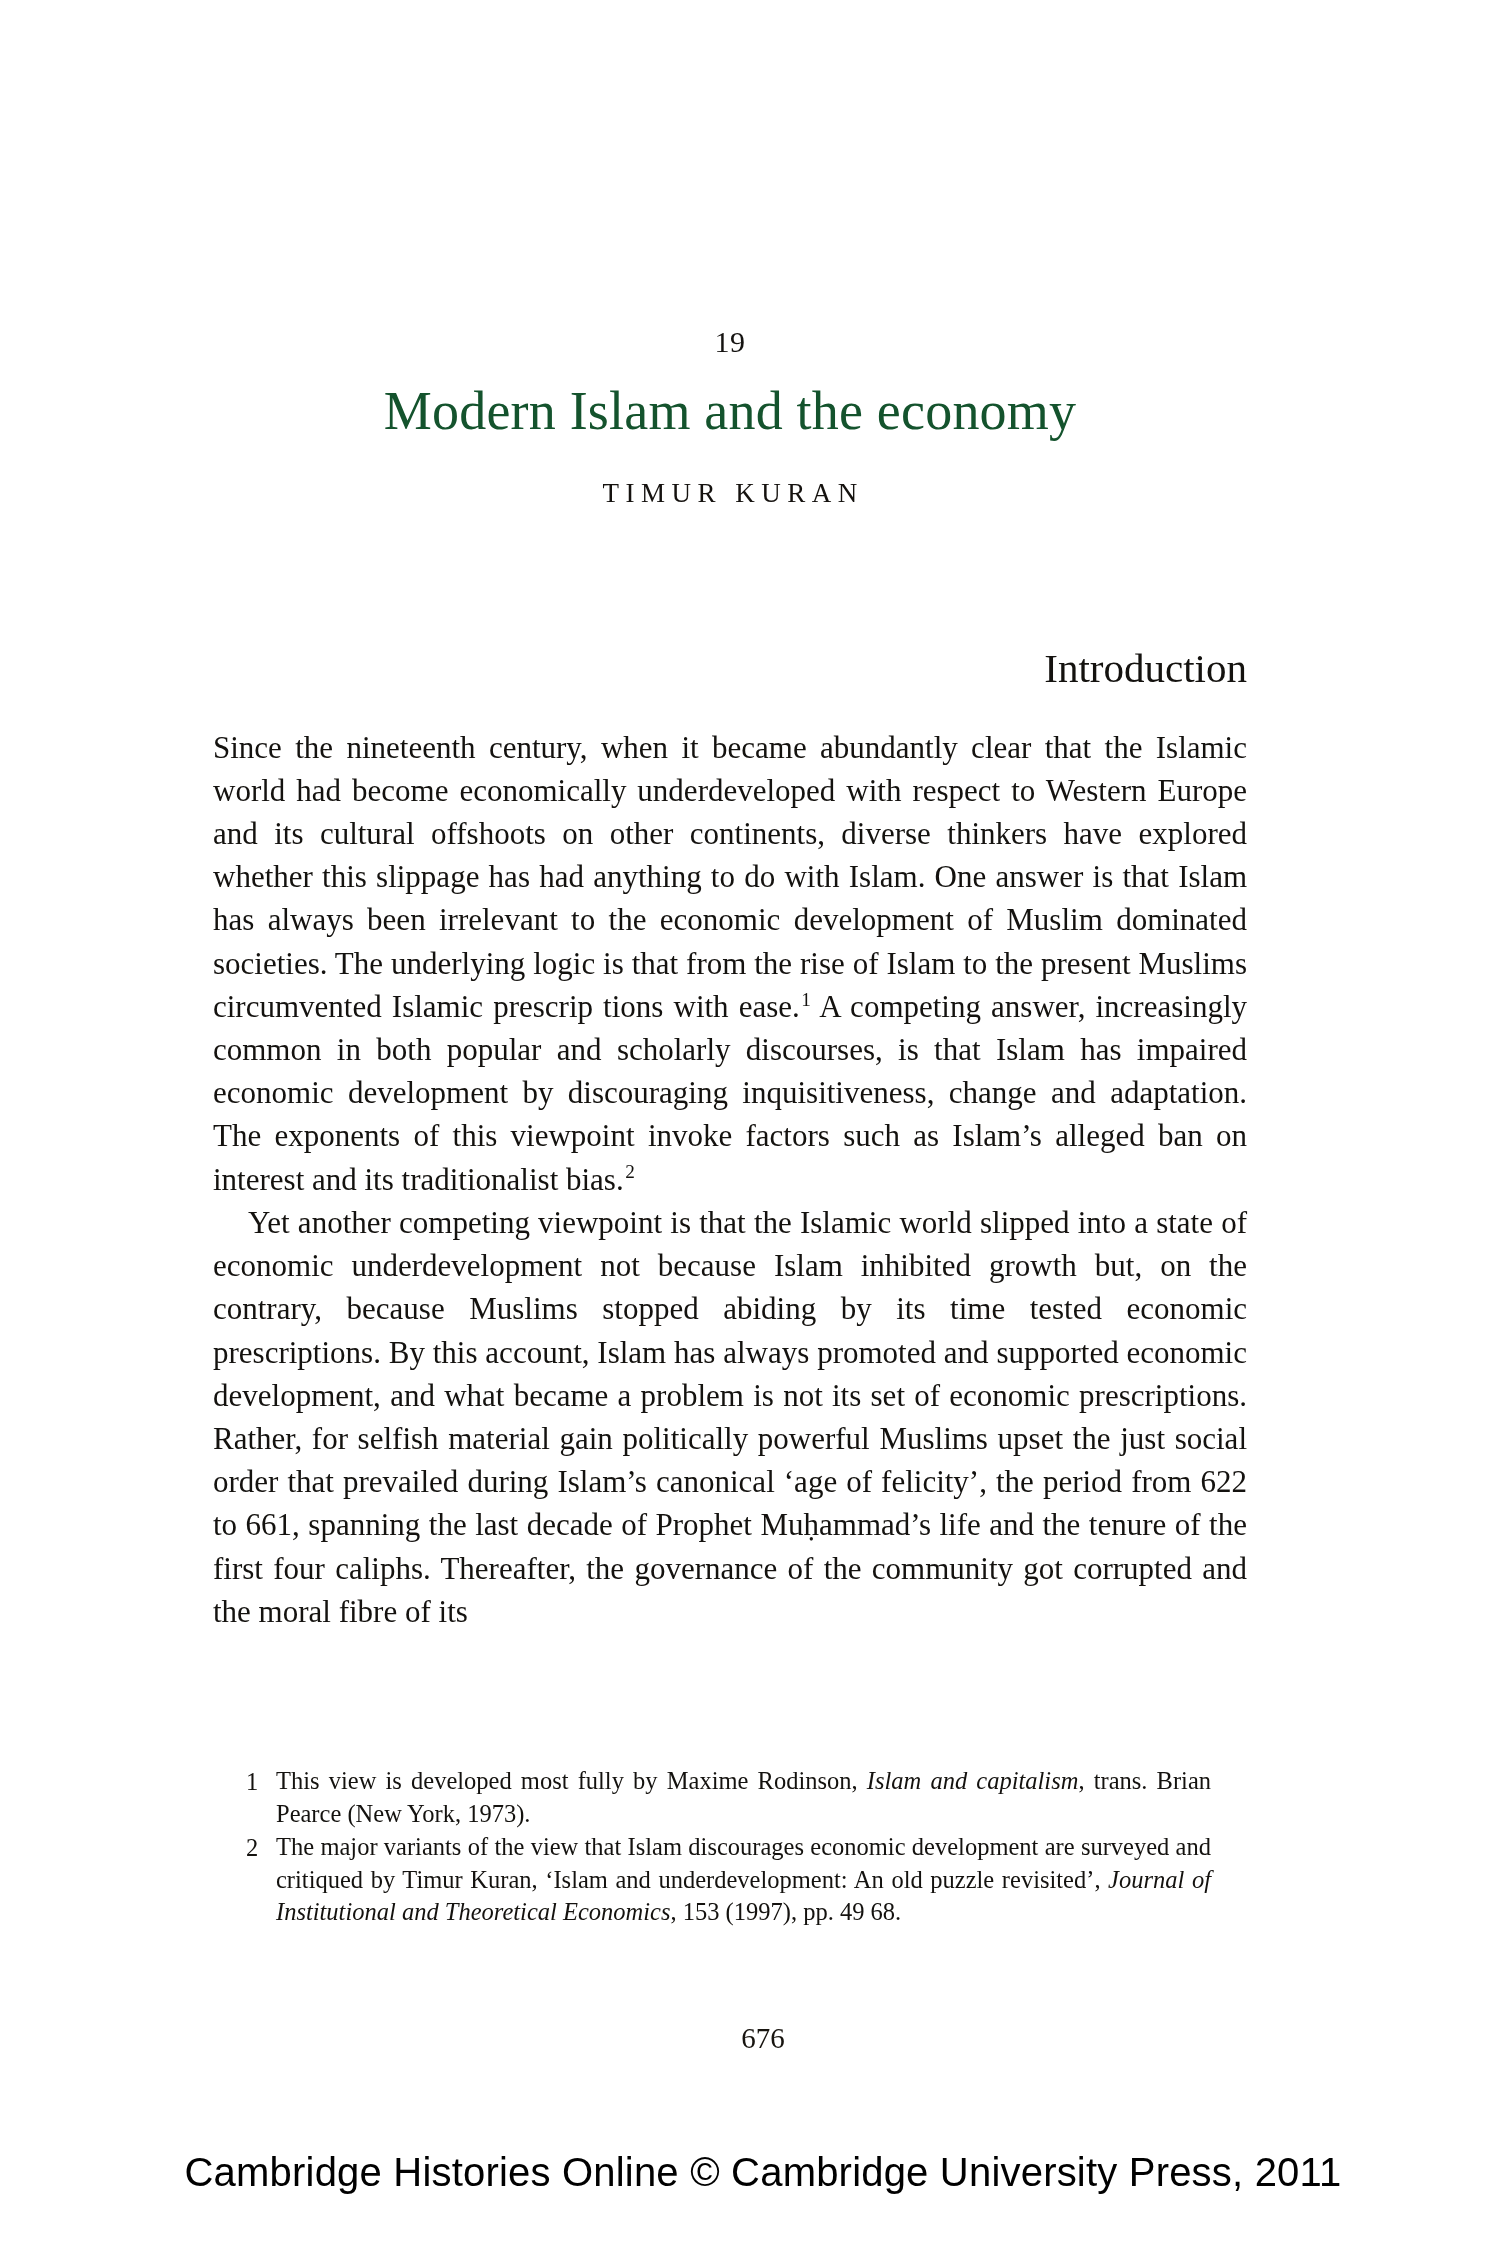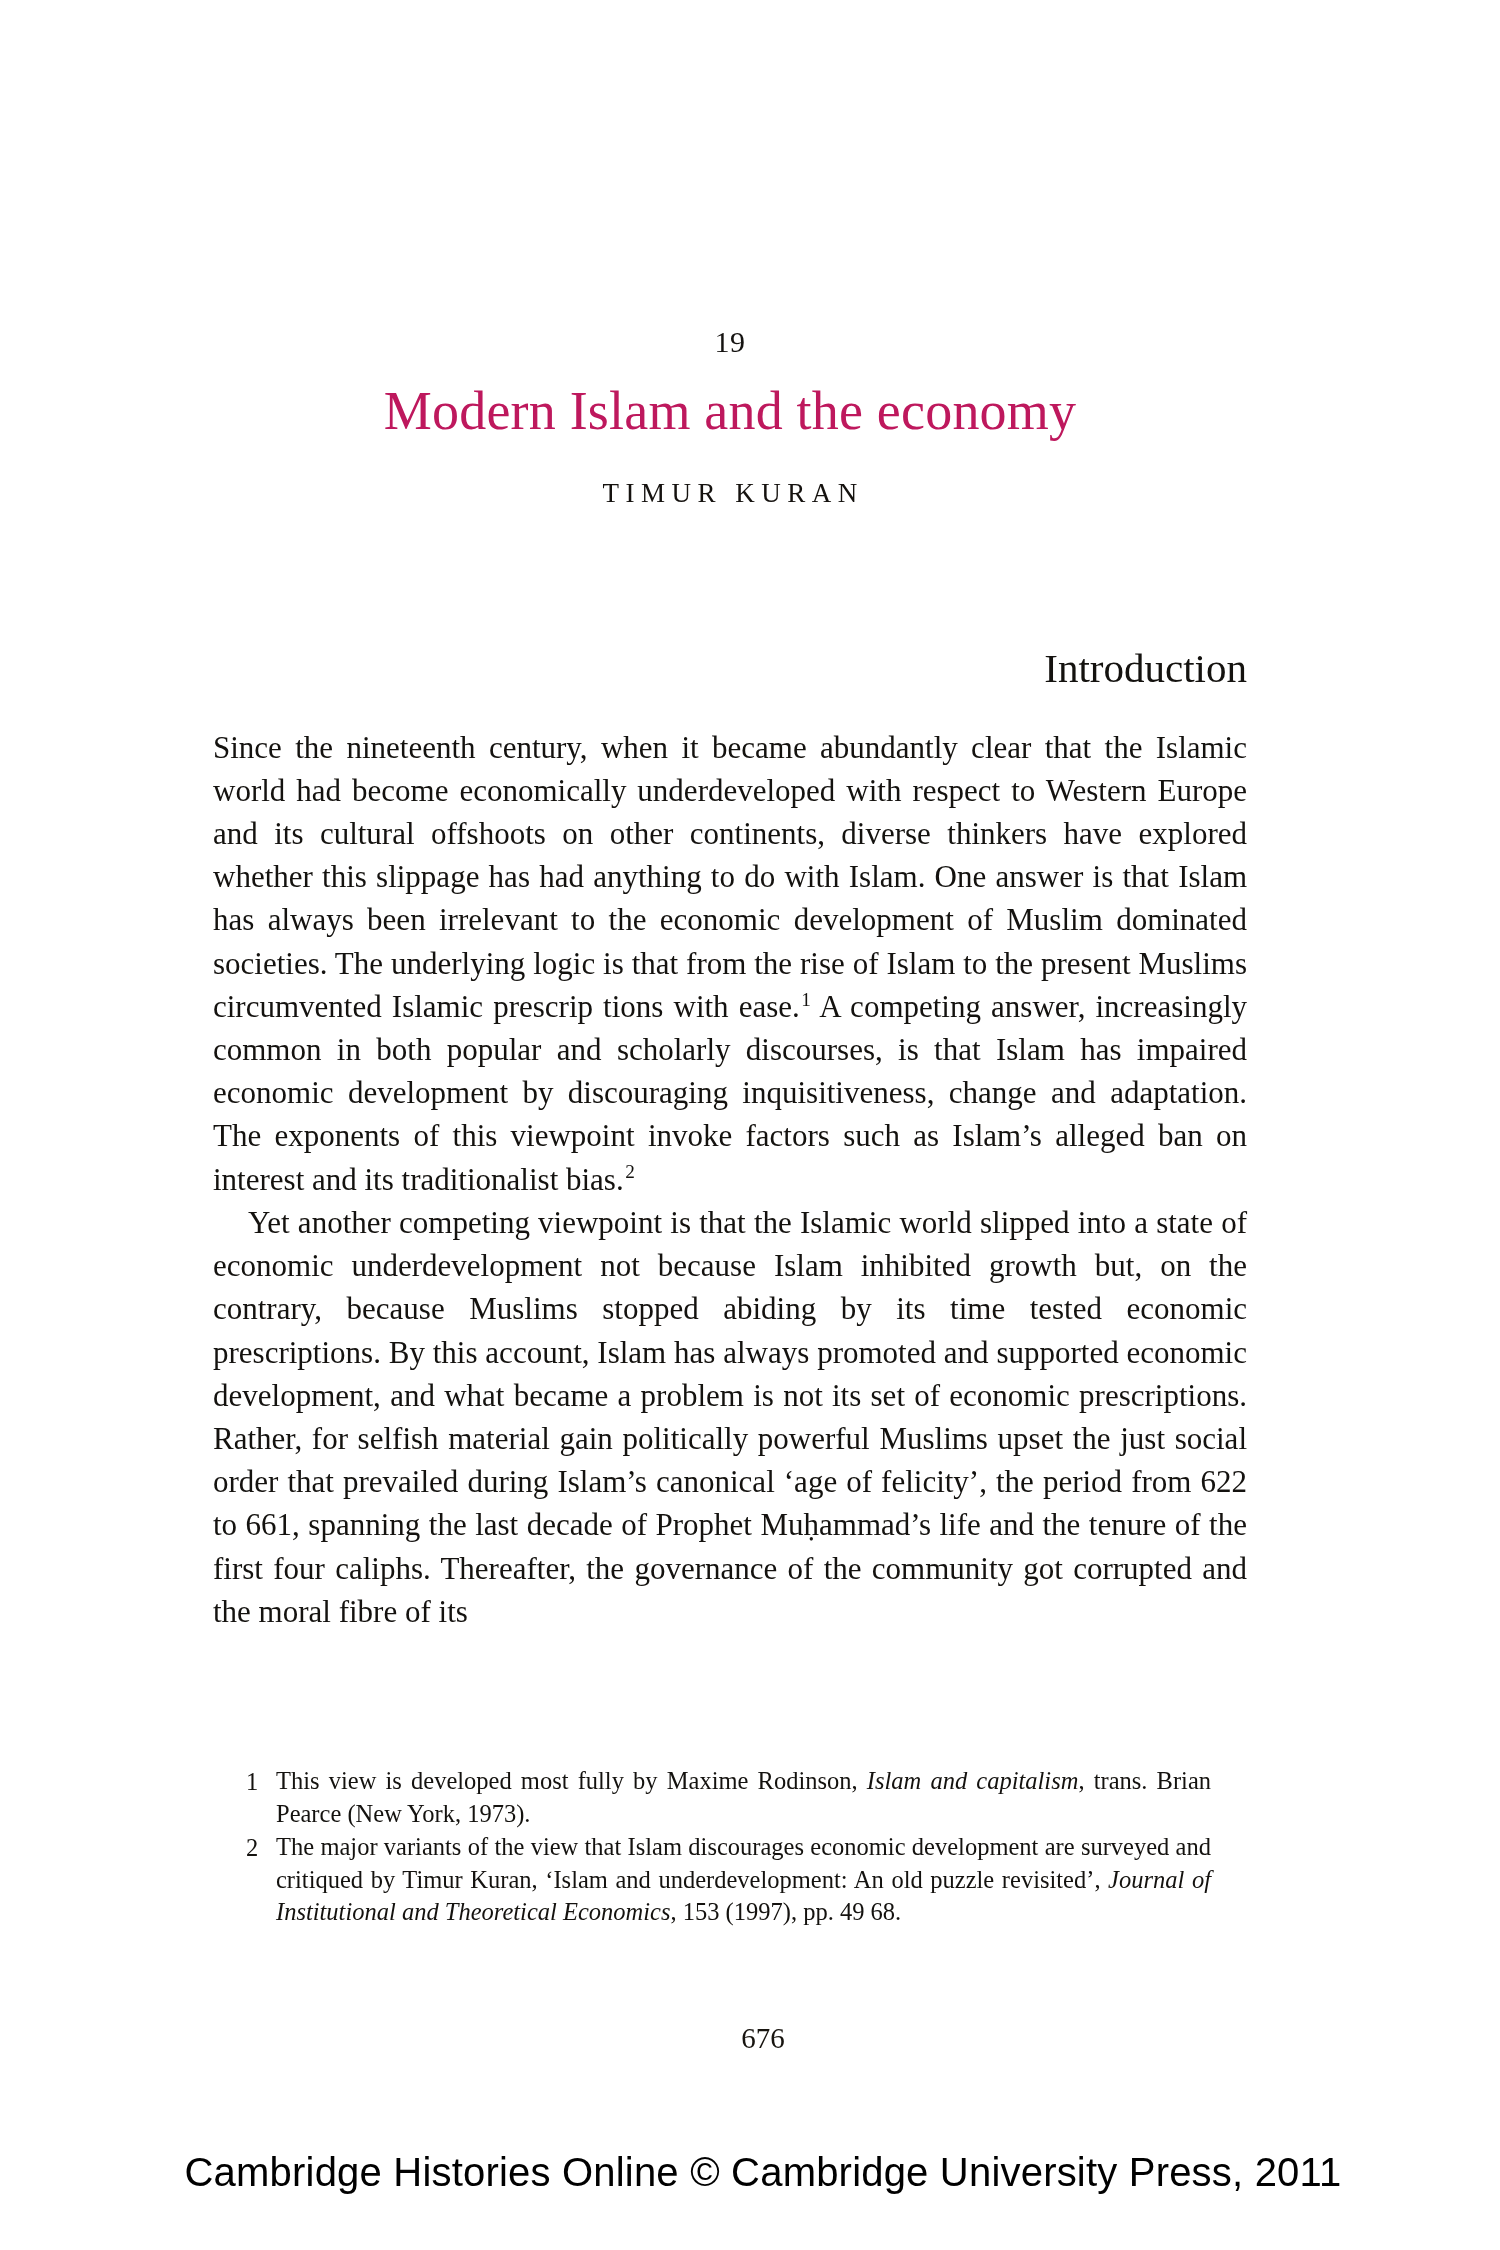--- a/index.html
+++ b/index.html
@@ -35,21 +35,21 @@
     letter-spacing: 0.5px;
     font-feature-settings: "onum" 1;
     color: #151311;
   }
   .chapter-title {
     margin-top: 22px;
     text-align: center;
     font-size: 54px;
     font-weight: 400;
     letter-spacing: 0.2px;
-    color: #be185d;
+    color: #14532d;
     line-height: 1.12;
   }
   .author {
     margin-top: 30px;
     text-align: center;
     font-size: 27px;
     letter-spacing: 6.5px;
     text-indent: 6.5px;
     color: #15120f;
   }

